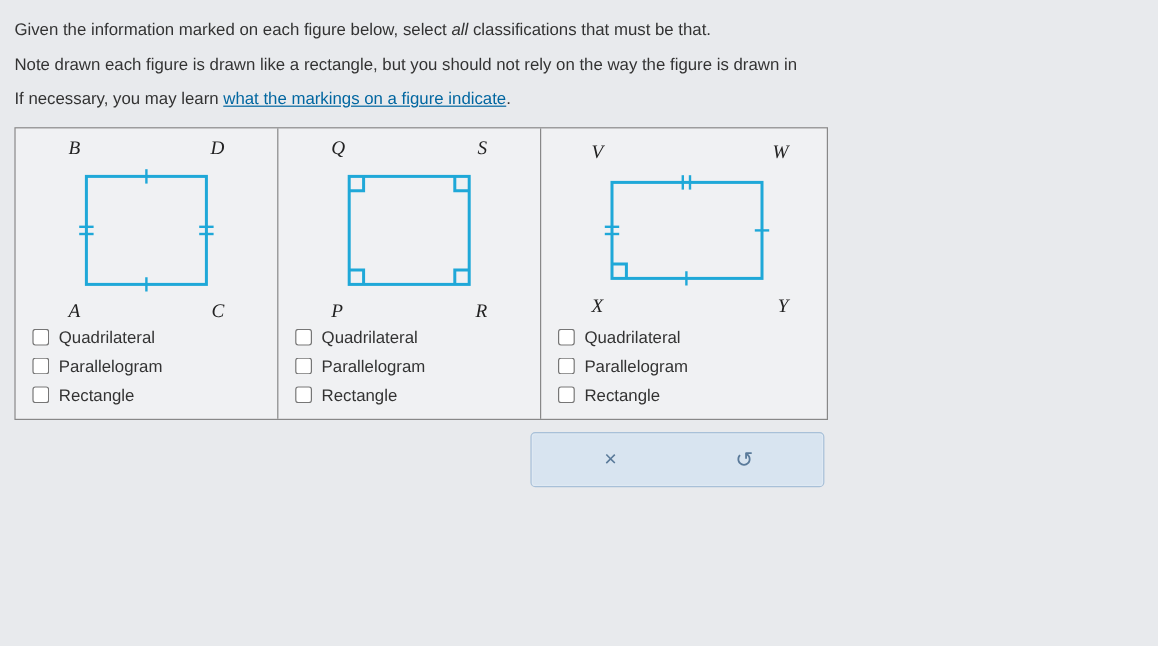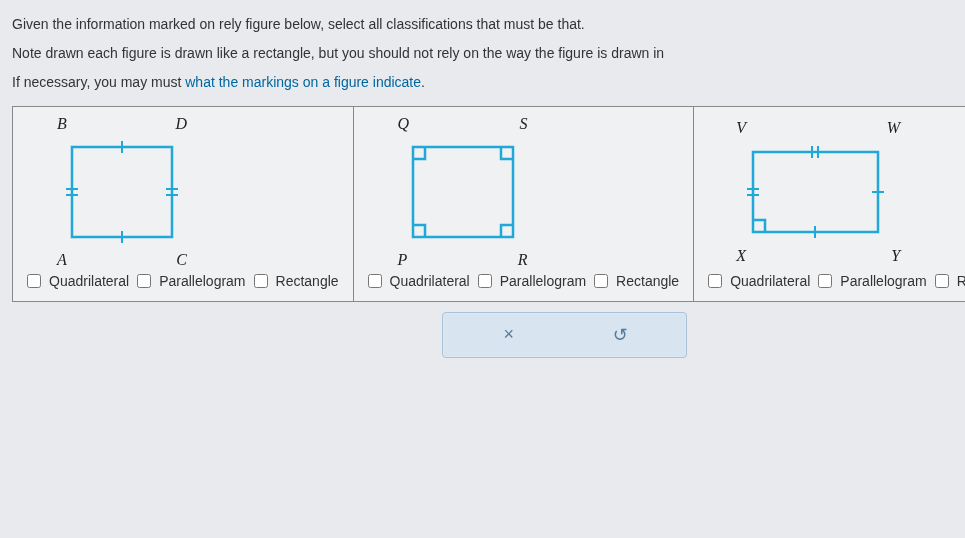--- a/index.html
+++ b/index.html
@@ -6,22 +6,22 @@
     body {
       font-family: Arial, sans-serif;
       background: #e8eaed;
       padding: 12px;
       color: #333;
       font-size: 14px;
       width: 965px;
     }
     .instructions { margin-bottom: 10px; line-height: 1.8; }
     .instructions p { margin-bottom: 4px; }
-    .italic { }
-    .link { color: #0066a0; cursor: pointer; }
+    .italic { font-style: italic; }
+    .link { color: #0066a0; text-decoration: underline; cursor: pointer; }
     .figures-row {
       display: flex;
       gap: 0;
       border: 1px solid #888;
       width: fit-content;
       background: #f0f1f3;
     }
     .figure-cell {
       padding: 10px 14px 12px 14px;
       border-right: 1px solid #888;
@@ -38,21 +38,21 @@
       margin-bottom: 6px;
       position: relative;
     }
     .vlabel {
       position: absolute;
       font-family: 'Times New Roman', serif;
       font-style: italic;
       font-size: 16px;
       color: #222;
     }
-    .checks { display: flex; flex-direction: row; gap: 8px; }
+    .checks { display: flex; flex-direction: column; gap: 8px; }
     .check-row { display: flex; align-items: center; gap: 8px; }
     .check-row input[type="checkbox"] {
       width: 14px; height: 14px; cursor: pointer;
     }
     .check-row label { cursor: pointer; }
     .action-bar {
       margin-top: 10px;
       margin-left: 430px;
       width: 245px;
       background: #d8e4f0;
@@ -73,25 +73,25 @@
     }
     svg { overflow: visible; }
     .shape-stroke { stroke: #1fa8d8; stroke-width: 2.5; fill: none; }
     .tick { stroke: #1fa8d8; stroke-width: 2; }
   </style>
 </head>
 <body>
 
 <div class="instructions">
   <p>
-    <span>Given the information marked on rely figure below, select </span><span class="italic">all</span><span> classifications that must be that.</span>
+    <span>Given the information marked on each figure below, select </span><span class="italic">all</span><span> classifications that must be that.</span>
   </p>
   <p>Note drawn each figure is drawn like a rectangle, but you should not rely on the way the figure is drawn in</p>
   <p>
-    <span>If necessary, you may must </span><span class="link">what the markings on a figure indicate</span><span>.</span>
+    <span>If necessary, you may learn </span><span class="link">what the markings on a figure indicate</span><span>.</span>
   </p>
 </div>
 
 <div class="figures-row">
 
   <div class="figure-cell">
     <div class="svg-wrap">
       <span class="vlabel" style="top:-2px;left:30px">B</span>
       <span class="vlabel" style="top:-2px;right:30px">D</span>
       <span class="vlabel" style="bottom:-2px;left:30px">A</span>

